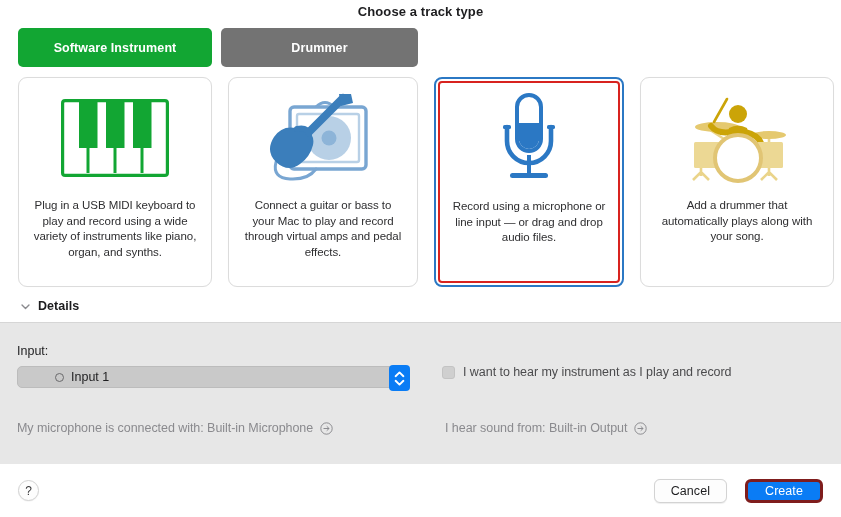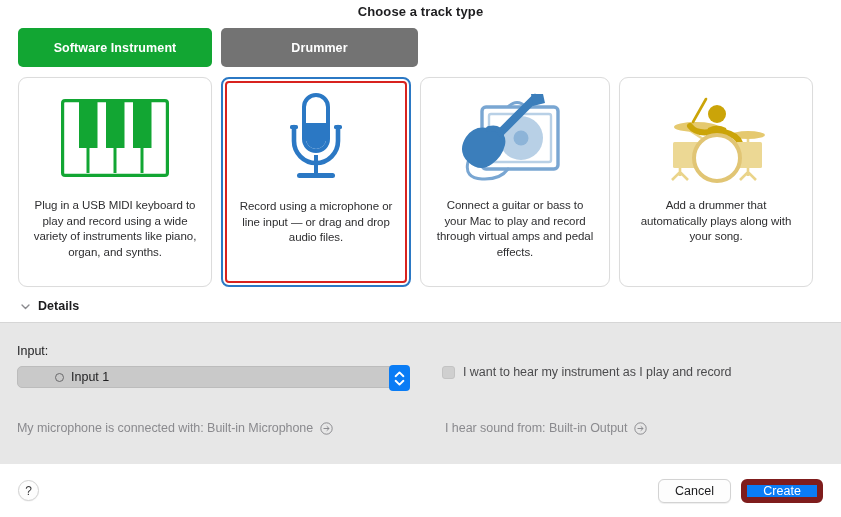--- a/index.html
+++ b/index.html
@@ -51,21 +51,21 @@
     padding: 0;
     box-sizing: border-box;
   }
   .tab-software { flex: 0 0 194px; background: #12a633; }
   .tab-audio    { flex: 0 0 394px; background: #2b78c4; }
   .tab-drummer  { flex: 0 0 197px; background: #737373; }
 
   
   .card-row {
     display: flex;
-    gap: 9px;
+    gap: 16px;
     padding: 10px 18px 0 18px;
     box-sizing: border-box;
   }
   .card {
     height: 210px;
     border-radius: 9px;
     background: #ffffff;
     border: 1px solid #dcdcdc;
     box-sizing: border-box;
     display: flex;
@@ -288,23 +288,24 @@
   }
   .btn-cancel {
     background: #fdfdfd;
     border: 1px solid #d3d3d3;
     color: #1d1d1f;
     min-width: 70px;
     box-shadow: 0 0.5px 1px rgba(0,0,0,0.07);
   }
   .btn-create {
     background: #0a7cf5;
-    border: 6px solid #7f1d1d;
+    border: 3px solid #7f1d1d;
     color: #ffffff;
     min-width: 78px;
+    margin-left: 8px;
   }
 </style>
 </head>
 <body>
 
 <div class="dialog-title">Choose a track type</div>
 
 <div class="tab-row">
   <button class="tab-btn tab-software">Software Instrument</button>
   <button class="tab-btn tab-drummer">Drummer</button>
@@ -320,62 +321,62 @@
         <line x1="54" y1="4" x2="54" y2="74" stroke="#12a633" stroke-width="3"></line>
         <line x1="81" y1="4" x2="81" y2="74" stroke="#12a633" stroke-width="3"></line>
         <rect x="18" y="3" width="18.5" height="46" fill="#12a633"></rect>
         <rect x="45" y="3" width="18.5" height="46" fill="#12a633"></rect>
         <rect x="72" y="3" width="18.5" height="46" fill="#12a633"></rect>
       </svg>
     </div>
     <div class="card-desc">Plug in a USB MIDI keyboard to play and record using a wide variety of instruments like piano, organ, and synths.</div>
   </div>
 
+  <div class="card card-2">
+    <div class="card-icon-wrap">
+      <svg width="112" height="92" viewBox="0 0 112 92">
+
+        <rect x="23" y="15" width="76" height="62" rx="4" fill="none" stroke="#79a6d2" stroke-width="3.4"></rect>
+        <rect x="30" y="22" width="62" height="48" rx="2" fill="none" stroke="#b8d0e6" stroke-width="2.4"></rect>
+
+        <path d="M49 15 q9 -9 18 0" fill="none" stroke="#79a6d2" stroke-width="3"></path>
+
+        <circle cx="62" cy="46" r="22" fill="#b8d0e6"></circle>
+        <circle cx="62" cy="46" r="7.5" fill="#8db4d8"></circle>
+
+        <path d="M9 70 q-4 16 14 17 q18 1 26 -10" fill="none" stroke="#79a6d2" stroke-width="3" stroke-linecap="round"></path>
+
+        <path d="M34 48 L76 6" stroke="#3b7ebb" stroke-width="8" stroke-linecap="round"></path>
+        <path d="M72 2 l12 0 l2 9 l-12 3 Z" fill="#3b7ebb"></path>
+
+        <path d="M29 36 q-14 -3 -22 9 q-9 14 2 25 q12 11 24 2 q10 -7 13 -19 q2 -10 -6 -14 q-6 -3 -11 -3 Z" fill="#3b7ebb"></path>
+        <path d="M30 37 q10 -2 12 5" fill="none" stroke="#3b7ebb" stroke-width="6" stroke-linecap="round"></path>
+      </svg>
+    </div>
+    <div class="card-desc">Connect a guitar or bass to your Mac to play and record through virtual amps and pedal effects.</div>
+  </div>
+
   <div class="card card-1 selected">
     <div class="card-icon-wrap">
       <svg width="74" height="92" viewBox="0 0 74 92">
 
         <rect x="25" y="2" width="24" height="56" rx="12" fill="#ffffff" stroke="#2b78c4" stroke-width="4"></rect>
         <path d="M27 30 h20 v16 a10 10 0 0 1 -20 0 Z" fill="#2b78c4"></path>
         <rect x="27" y="30" width="20" height="18" fill="#2b78c4"></rect>
 
         <rect x="11" y="32" width="8" height="4" rx="1.6" fill="#2b78c4"></rect>
         <rect x="55" y="32" width="8" height="4" rx="1.6" fill="#2b78c4"></rect>
 
         <path d="M15 34 v14 a22 22 0 0 0 44 0 v-14" fill="none" stroke="#2b78c4" stroke-width="4.6" stroke-linecap="round"></path>
 
         <rect x="35" y="62" width="4" height="18" fill="#2b78c4"></rect>
         <rect x="18" y="80" width="38" height="5" rx="2.5" fill="#2b78c4"></rect>
       </svg>
     </div>
     <div class="card-desc">Record using a microphone or line input — or drag and drop audio files.</div>
-  </div>
-
-  <div class="card card-2">
-    <div class="card-icon-wrap">
-      <svg width="112" height="92" viewBox="0 0 112 92">
-
-        <rect x="23" y="15" width="76" height="62" rx="4" fill="none" stroke="#79a6d2" stroke-width="3.4"></rect>
-        <rect x="30" y="22" width="62" height="48" rx="2" fill="none" stroke="#b8d0e6" stroke-width="2.4"></rect>
-
-        <path d="M49 15 q9 -9 18 0" fill="none" stroke="#79a6d2" stroke-width="3"></path>
-
-        <circle cx="62" cy="46" r="22" fill="#b8d0e6"></circle>
-        <circle cx="62" cy="46" r="7.5" fill="#8db4d8"></circle>
-
-        <path d="M9 70 q-4 16 14 17 q18 1 26 -10" fill="none" stroke="#79a6d2" stroke-width="3" stroke-linecap="round"></path>
-
-        <path d="M34 48 L76 6" stroke="#3b7ebb" stroke-width="8" stroke-linecap="round"></path>
-        <path d="M72 2 l12 0 l2 9 l-12 3 Z" fill="#3b7ebb"></path>
-
-        <path d="M29 36 q-14 -3 -22 9 q-9 14 2 25 q12 11 24 2 q10 -7 13 -19 q2 -10 -6 -14 q-6 -3 -11 -3 Z" fill="#3b7ebb"></path>
-        <path d="M30 37 q10 -2 12 5" fill="none" stroke="#3b7ebb" stroke-width="6" stroke-linecap="round"></path>
-      </svg>
-    </div>
-    <div class="card-desc">Connect a guitar or bass to your Mac to play and record through virtual amps and pedal effects.</div>
   </div>
 
   <div class="card card-3">
     <div class="card-icon-wrap">
       <svg width="112" height="92" viewBox="0 0 112 92">
 
         <path d="M20 52 L20 84 M12 88 L20 80 L28 88" stroke="#ead48a" stroke-width="2.6" fill="none"></path>
         <path d="M88 46 L88 84 M80 88 L88 80 L96 88" stroke="#ead48a" stroke-width="2.6" fill="none"></path>
         <path d="M26 36 L60 58" stroke="#ead48a" stroke-width="2.4" fill="none"></path>
 

